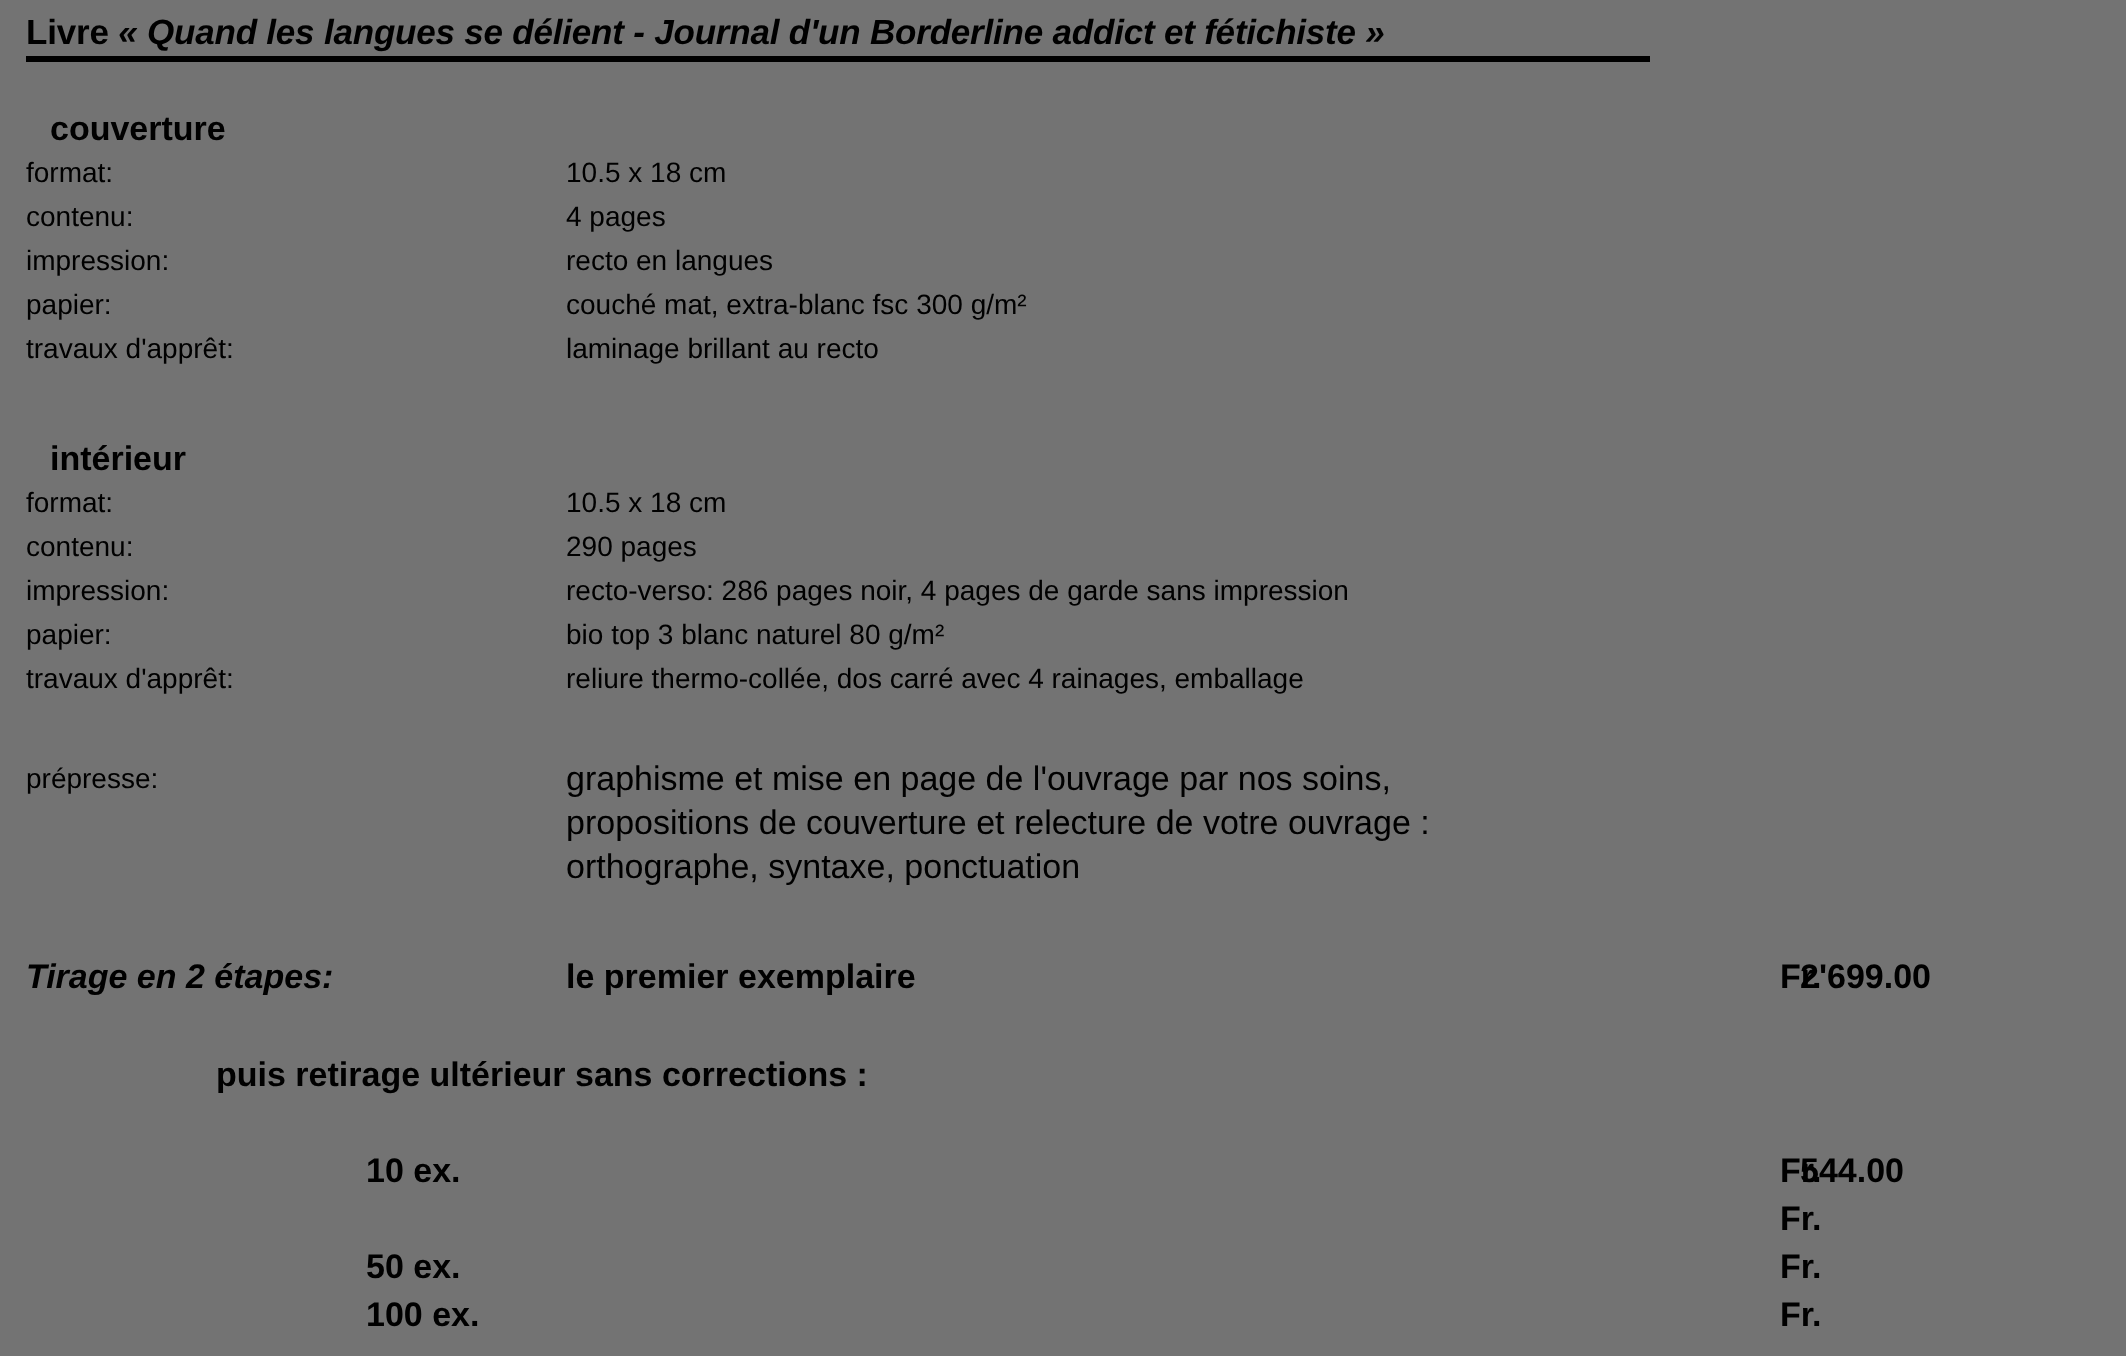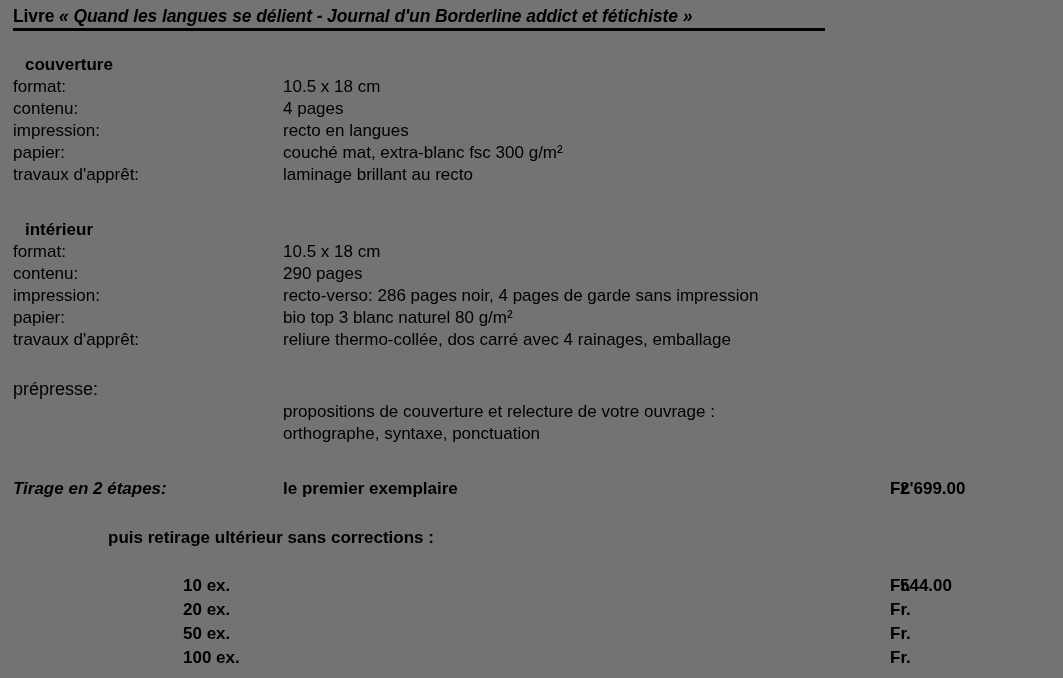--- a/index.html
+++ b/index.html
@@ -58,40 +58,40 @@
     line-height: 21px;
     white-space: nowrap;
     margin-left: 12px;
   }
   .spec-row {
     position: absolute;
     left: 0;
     width: 1063px;
     height: 21px;
     line-height: 21px;
-    font-size: 17px;
+    font-size: 14px;
   }
   .spec-label {
     position: absolute;
     left: 13px;
     top: 0;
     white-space: nowrap;
   }
   .spec-value {
     position: absolute;
     left: 283px;
     top: 0;
     white-space: nowrap;
   }
 
   
   .prepress-label {
     position: absolute;
     left: 13px;
-    font-size: 18px;
+    font-size: 14px;
     line-height: 21px;
     white-space: nowrap;
   }
   .prepress-line {
     position: absolute;
     left: 283px;
     font-size: 17px;
     line-height: 21px;
     white-space: nowrap;
   }
@@ -199,41 +199,41 @@
   <div class="spec-row" style="top:307px">
     <span class="spec-label">papier:</span>
     <span class="spec-value">bio top 3 blanc naturel 80 g/m²</span>
   </div>
   <div class="spec-row" style="top:329px">
     <span class="spec-label">travaux d'apprêt:</span>
     <span class="spec-value">reliure thermo-collée, dos carré avec 4 rainages, emballage</span>
   </div>
 
   <div class="prepress-label" style="top:379px">prépresse:</div>
+  <div class="prepress-line" style="top:379px">graphisme et mise en page de l'ouvrage par nos soins,</div>
   <div class="prepress-line" style="top:423px">orthographe, syntaxe, ponctuation</div>
   <div class="prepress-line" style="top:401px">propositions de couverture et relecture de votre ouvrage :</div>
 
   <div class="price-row" style="top:477px">
     <span class="price-title">Tirage en 2 étapes:</span>
     <span class="price-desc">le premier exemplaire</span>
     <span class="cur-cell">Fr.</span>
     <span class="amt-cell">2'699.00</span>
   </div>
 
   <div class="price-row" style="top:526px">
     <span class="price-note">puis retirage ultérieur sans corrections :</span>
   </div>
 
   <div class="price-row" style="top:574px">
     <span class="qty-cell">10 ex.</span>
     <span class="cur-cell">Fr.</span>
     <span class="amt-cell">544.00</span>
   </div>
   <div class="price-row" style="top:598px">
-    <span class="qty-cell">20 ex.</span>
     <span class="cur-cell">Fr.</span>
   </div>
   <div class="price-row" style="top:622px">
     <span class="qty-cell">50 ex.</span>
     <span class="cur-cell">Fr.</span>
   </div>
   <div class="price-row" style="top:646px">
     <span class="qty-cell">100 ex.</span>
     <span class="cur-cell">Fr.</span>
   </div>

